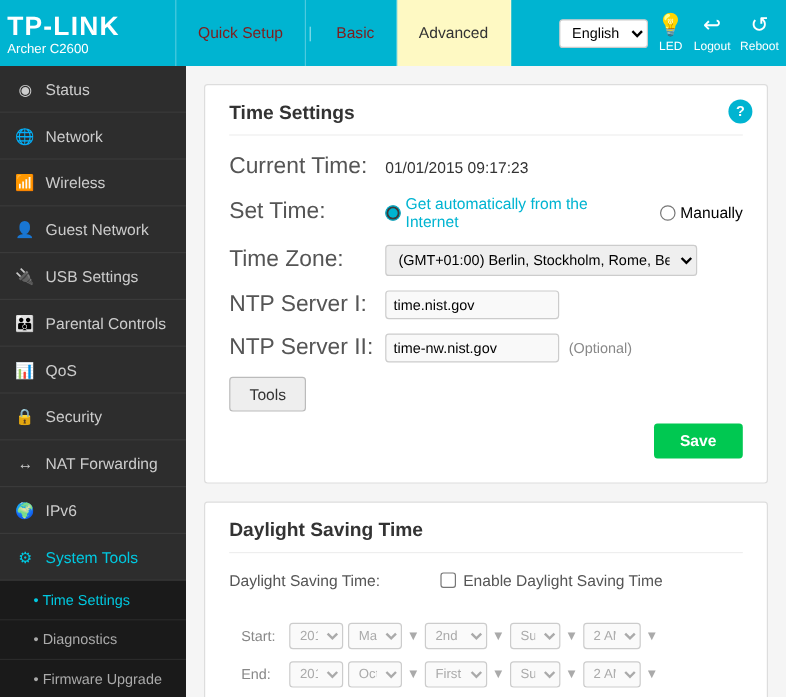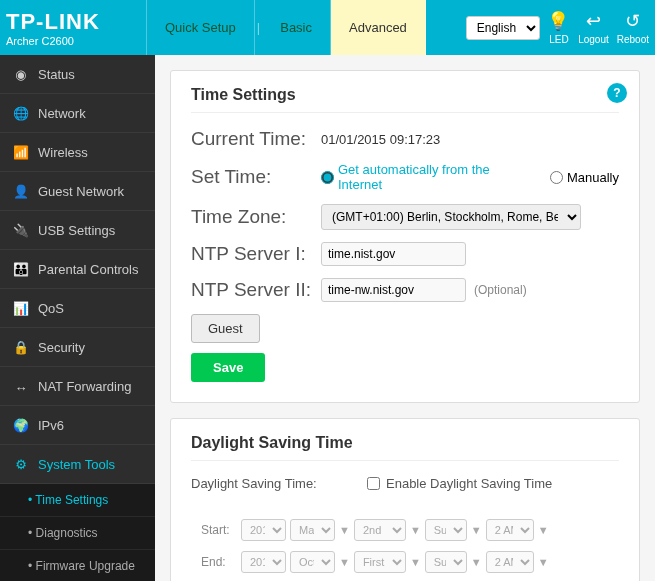--- a/index.html
+++ b/index.html
@@ -4,21 +4,21 @@
   <style>
     * { box-sizing: border-box; margin: 0; padding: 0; }
     body { font-family: Arial, sans-serif; font-size: 13px; background: #f0f0f0; width: 655px; height: 581px; overflow: hidden; }
 
     
     .header { background: #00b4d1; height: 55px; display: flex; align-items: center; padding: 0 6px; }
     .logo-area { width: 140px; }
     .logo-tp { color: white; font-size: 22px; font-weight: bold; letter-spacing: 1px; }
     .logo-model { color: white; font-size: 11px; }
     .nav-tabs { display: flex; align-items: center; flex: 1; height: 100%; }
-    .nav-tab { color: #14532d; padding: 0 18px; height: 100%; display: flex; align-items: center; cursor: pointer; font-size: 13px; text-decoration: none; border-right: 1px solid rgba(255,255,255,0.3); }
+    .nav-tab { color: #7f1d1d; padding: 0 18px; height: 100%; display: flex; align-items: center; cursor: pointer; font-size: 13px; text-decoration: none; border-right: 1px solid rgba(255,255,255,0.3); }
     .nav-tab:first-child { border-left: 1px solid rgba(255,255,255,0.3); }
     .nav-tab.active { background: #fef9c3; color: #333; border-bottom: none; }
     .nav-right { display: flex; align-items: center; gap: 8px; margin-left: auto; }
     .lang-select { padding: 3px 6px; border: 1px solid #ccc; border-radius: 3px; font-size: 12px; background: white; }
     .header-icon { display: flex; flex-direction: column; align-items: center; color: white; font-size: 10px; cursor: pointer; gap: 2px; }
     .header-icon .icon-sym { font-size: 18px; }
 
     
     .layout { display: flex; height: 526px; }
 
@@ -46,21 +46,21 @@
     .radio-label { display: flex; align-items: center; gap: 4px; cursor: pointer; }
     .radio-label input { accent-color: #00b4d1; }
     .radio-selected { color: #00b4d1; font-weight: normal; }
     .timezone-select { width: 260px; padding: 4px 6px; border: 1px solid #ccc; border-radius: 3px; font-size: 12px; }
     .text-input { width: 145px; padding: 4px 6px; border: 1px solid #ccc; border-radius: 3px; font-size: 12px; background: #f9f9f9; }
     .optional-text { color: #888; font-size: 12px; margin-left: 8px; }
 
     
     .btn-obtain { background: #eee; border: 1px solid #bbb; padding: 6px 16px; border-radius: 3px; cursor: pointer; font-size: 13px; color: #333; }
     .btn-save { background: #00c851; border: none; color: white; padding: 7px 22px; border-radius: 3px; cursor: pointer; font-size: 13px; font-weight: bold; }
-    .save-row { display: flex; justify-content: flex-start; margin-top: 10px; }
+    .save-row { display: flex; justify-content: flex-end; margin-top: 10px; }
 
     
     .dst-row { display: flex; align-items: center; margin-bottom: 28px; }
     .dst-label { width: 160px; color: #555; font-size: 13px; flex-shrink: 0; }
     .dst-check-label { display: flex; align-items: center; gap: 6px; color: #555; padding-left: 16px; }
     .dst-check-label input { accent-color: #00b4d1; }
     .dst-time-row { display: flex; align-items: center; margin-bottom: 10px; }
     .dst-time-label { width: 50px; color: #888; font-size: 12px; flex-shrink: 0; padding-left: 10px; }
     .dst-selects { display: flex; align-items: center; gap: 4px; }
     .dst-select { padding: 3px 4px; border: 1px solid #ccc; border-radius: 3px; font-size: 11px; color: #aaa; background: #fafafa; }
@@ -203,21 +203,21 @@
         <input type="text" class="text-input" value="time.nist.gov" style="">
       </div>
 
       <div class="form-row">
         <span class="form-label">NTP Server II:</span>
         <input type="text" class="text-input" value="time-nw.nist.gov" style="">
         <span class="optional-text">(Optional)</span>
       </div>
 
       <div style="margin-top: 8px; margin-bottom: 8px;">
-        <button class="btn-obtain">Guest</button>
+        <button class="btn-obtain">Tools</button>
       </div>
 
       <div class="save-row">
         <button class="btn-save">Save</button>
       </div>
     </div>
 
     <div class="section">
       <div class="section-title">Daylight Saving Time</div>
 

